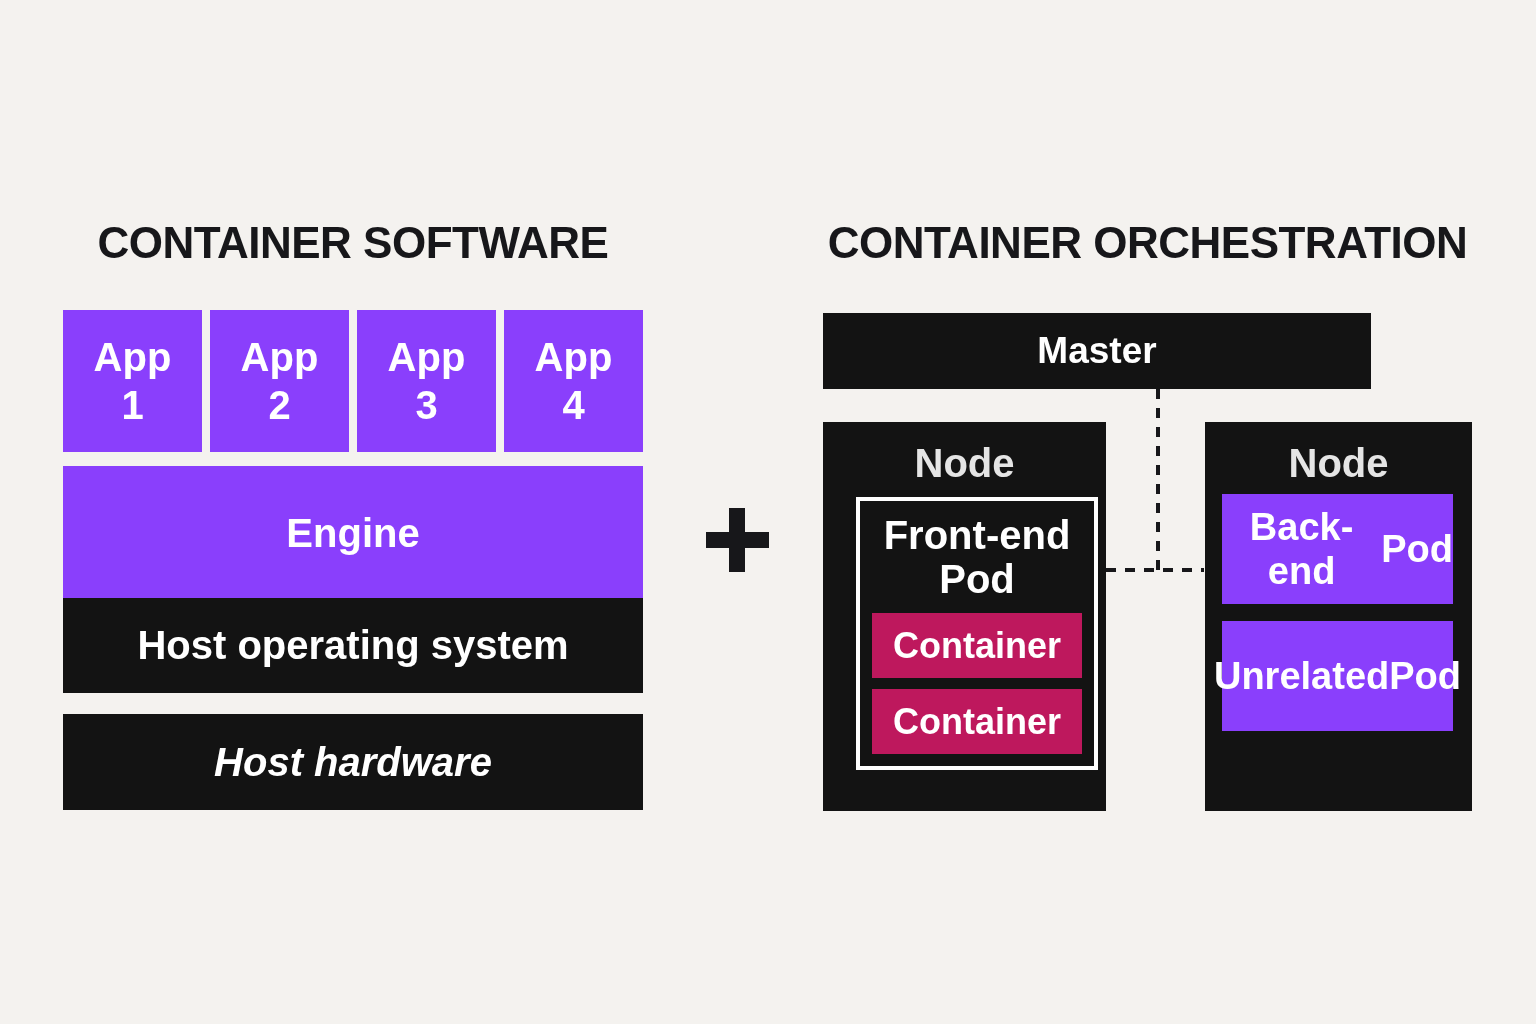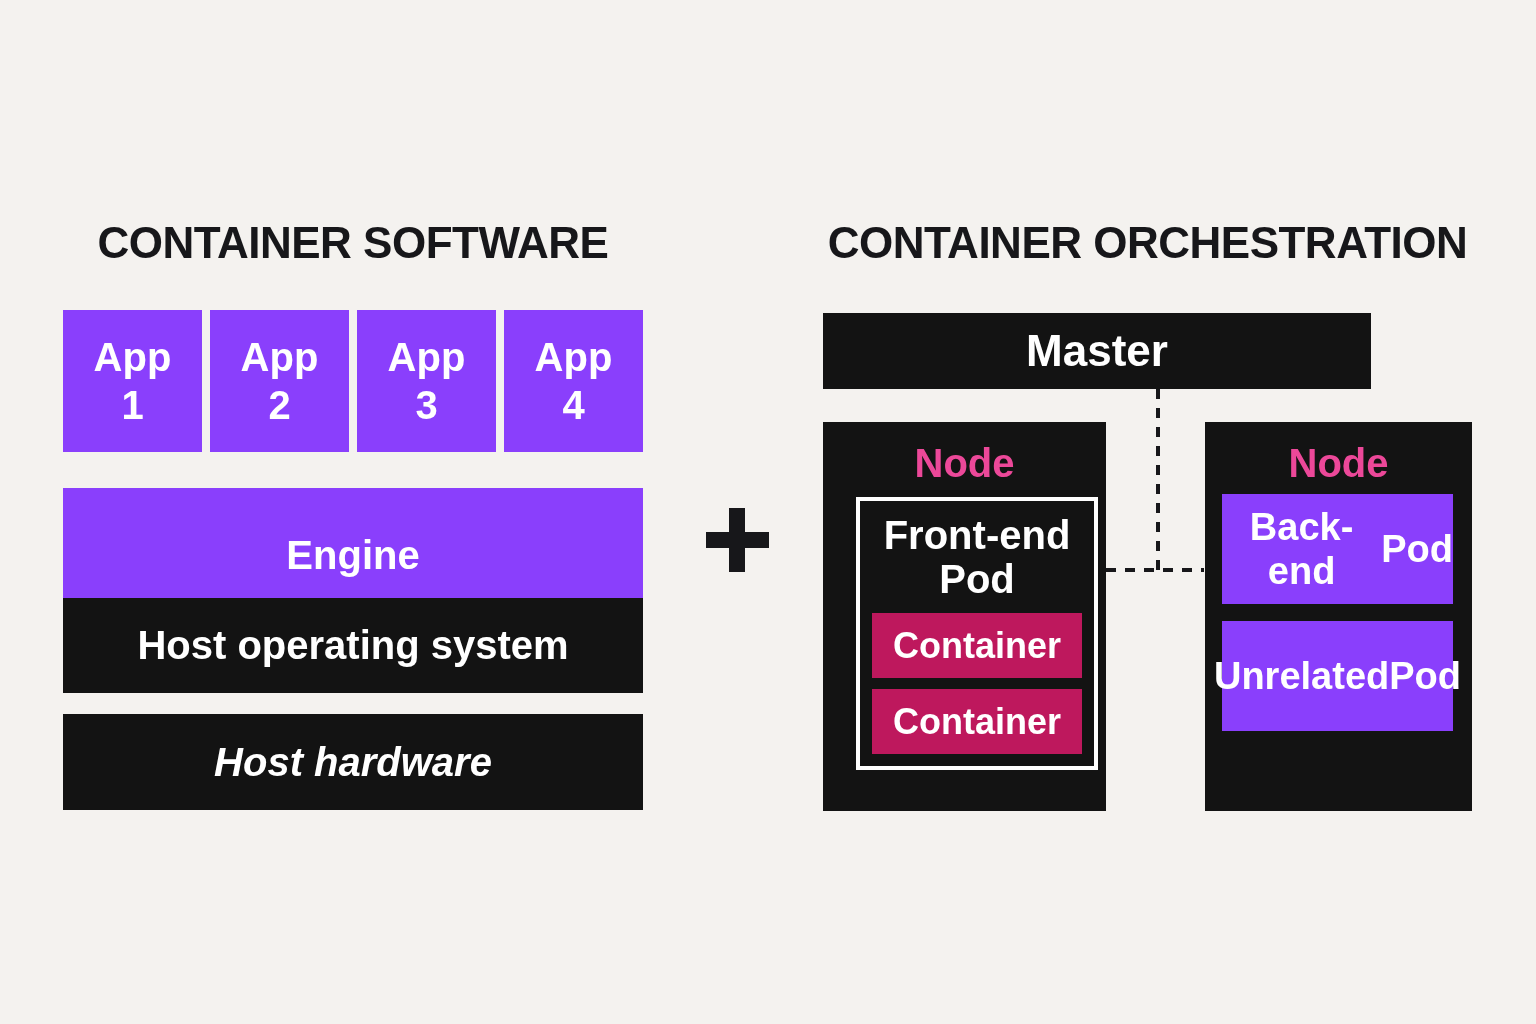--- a/index.html
+++ b/index.html
@@ -42,50 +42,50 @@
   .purple { background: #8a3ffc; }
   .black  { background: #131313; }
 
   
   .app-box { top: 310px; width: 139px; height: 142px; font-size: 40px; line-height: 48px; }
   .app-1 { left: 63px; }
   .app-2 { left: 210px; }
   .app-3 { left: 357px; }
   .app-4 { left: 504px; }
 
-  .engine-bar  { left: 63px; top: 488px; width: 580px; height: 135px; font-size: 40px; }
+  .engine-bar  { left: 63px; top: 466px; width: 580px; height: 135px; font-size: 40px; }
   .host-os-bar { left: 63px; top: 598px; width: 580px; height: 95px;  font-size: 40px; }
   .host-hw-bar { left: 63px; top: 714px; width: 580px; height: 96px;  font-size: 40px; font-style: italic; }
 
   
   .plus-icon { position: absolute; left: 700px; top: 502px; width: 75px; height: 76px; }
   .plus-icon .bar-h {
     position: absolute; left: 6px; top: 30px; width: 63px; height: 16px; background: #17171a;
   }
   .plus-icon .bar-v {
     position: absolute; left: 29px; top: 6px; width: 16px; height: 64px; background: #17171a;
   }
 
   
-  .master-bar { left: 823px; top: 313px; width: 548px; height: 76px; font-size: 44px; }
+  .master-bar { left: 823px; top: 313px; width: 548px; height: 76px; font-size: 37px; }
 
   .node {
     position: absolute;
     top: 422px;
     height: 389px;
     background: #131313;
   }
   .node-left  { left: 823px;  width: 283px; }
   .node-right { left: 1205px; width: 267px; }
 
   .node-label {
     position: absolute;
     top: 18px; left: 0; width: 100%;
     text-align: center;
-    color: #ec4899;
+    color: #e5e5e5;
     font-weight: 700;
     font-size: 40px;
     line-height: 46px;
   }
 
   .pod-outline {
     position: absolute;
     left: 33px; top: 75px;
     width: 242px; height: 273px;
     box-sizing: border-box;

